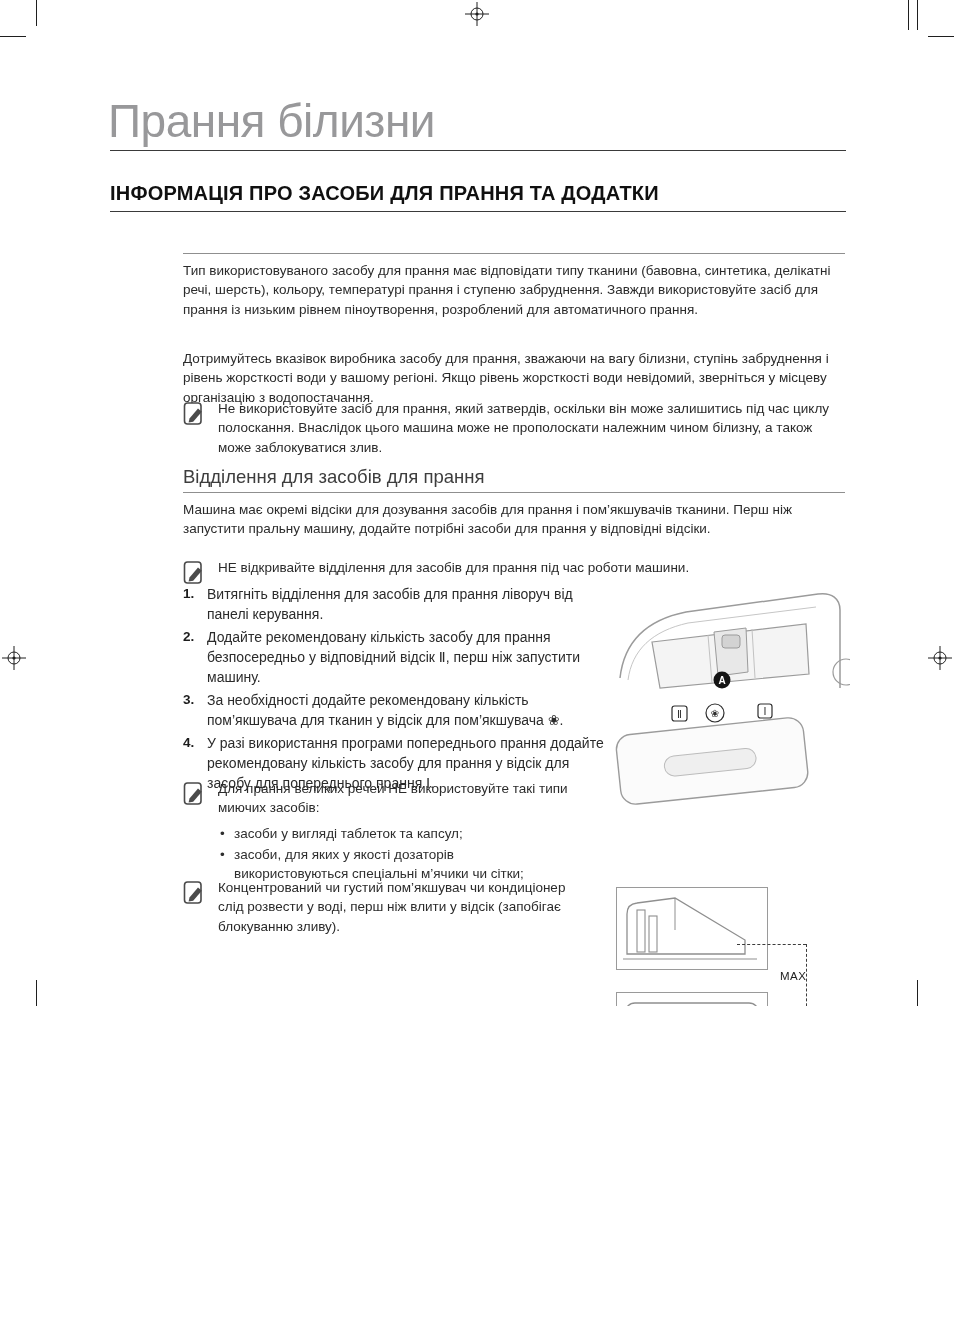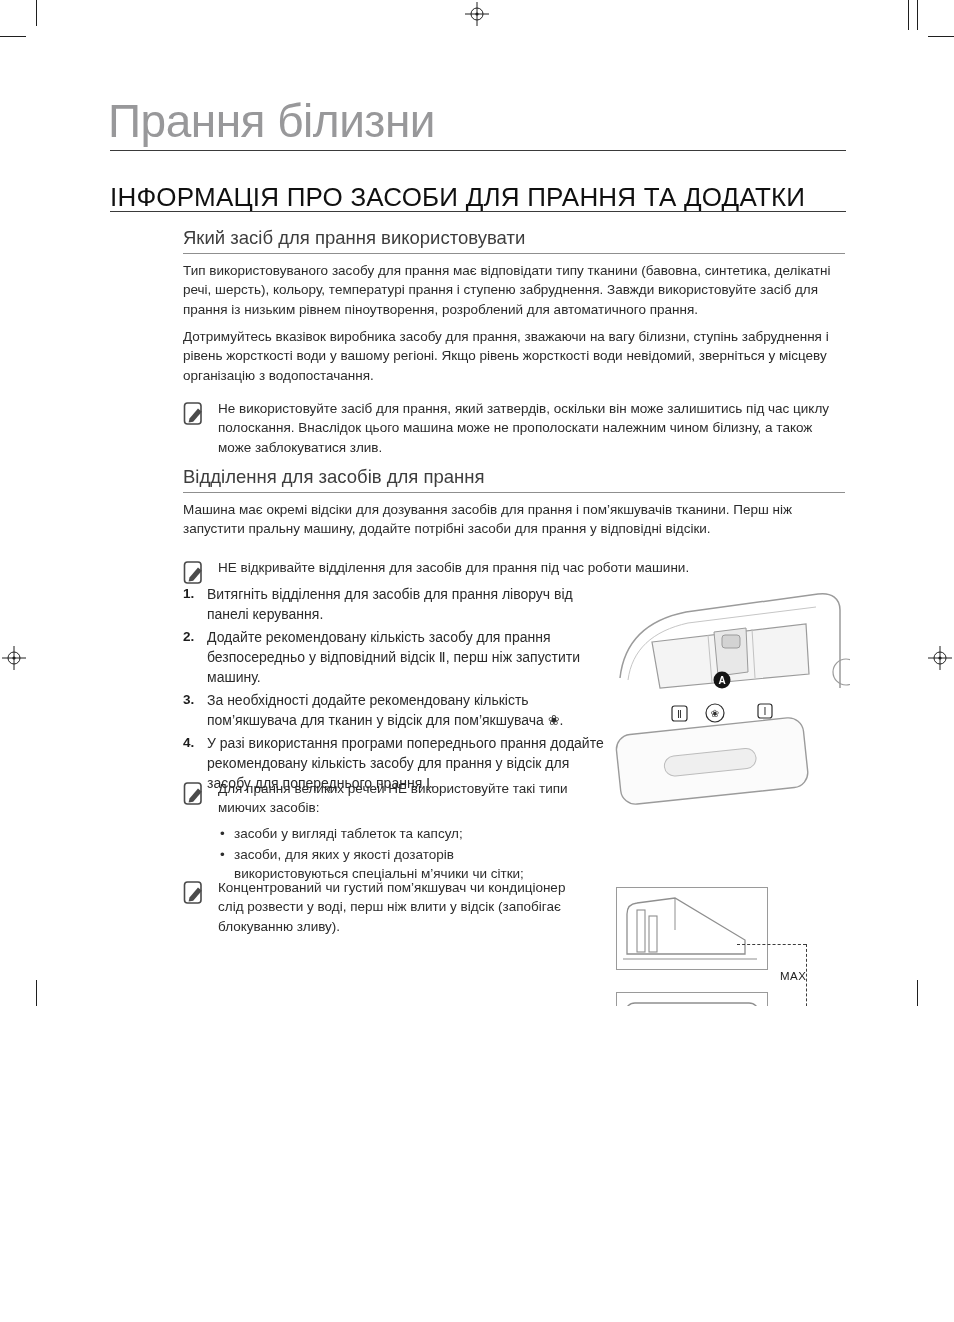--- a/index.html
+++ b/index.html
@@ -9,33 +9,33 @@
 
   
   .cm { position:absolute; background:#1f1f1f; }
   .reg { position:absolute; }
 
   
   .doc-title { position:absolute; left:108px; top:94px; font-size:46px; font-weight:200;
                letter-spacing:-0.5px; color:#98989a; }
   .rule { position:absolute; height:1px; background:#3a3a3a; }
   .rule-title   { left:110px; top:150px; width:736px; }
-  .section-title{ position:absolute; left:110px; top:182px; font-size:26px; font-weight:normal;
+  .section-title{ position:absolute; left:110px; top:182px; font-size:20px; font-weight:bold;
                   color:#101010; letter-spacing:0.2px; }
   .rule-section { left:110px; top:211px; width:736px; }
   .sub-title { position:absolute; font-size:18.5px; font-weight:400; color:#3d3d3d; }
   .sub1-title { left:183px; top:227px; }
   .rule-sub1 { left:183px; top:253px; width:662px; background:#8f8f8f; }
   .sub2-title { left:183px; top:466px; }
   .rule-sub2 { left:183px; top:492px; width:662px; background:#8f8f8f; }
 
   
   .body-text { position:absolute; font-size:13.5px; line-height:1.43; color:#2b2b2b; }
   .p1 { left:183px; top:261px; width:655px; }
-  .p2 { left:183px; top:327px; width:655px; }
+  .p2 { left:183px; top:349px; width:655px; }
   .p3 { left:183px; top:500px; width:645px; }
 
   
   .note { position:absolute; display:flex; gap:11px; align-items:flex-start; }
   .note-icon { flex:0 0 24px; padding-top:1px; }
   .note-text { font-size:13.5px; line-height:1.43; color:#2b2b2b; }
   .note1 { left:183px; top:399px; } .note1 .note-text { width:618px; }
   .note2 { left:183px; top:558px; } .note2 .note-text { width:600px; }
   .note3 { left:183px; top:779px; } .note3 .note-text { width:388px; }
   .note4 { left:183px; top:878px; } .note4 .note-text { width:374px; }
@@ -108,21 +108,20 @@
     <path d="M12 0 V24 M0 12 H24" stroke="#1f1f1f" stroke-width="1"></path>
     <circle cx="12" cy="12" r="1.6" fill="#1f1f1f"></circle>
   </svg>
 
   <h1 class="doc-title">Прання білизни</h1>
   <div class="rule rule-title"></div>
 
   <h2 class="section-title">ІНФОРМАЦІЯ ПРО ЗАСОБИ ДЛЯ ПРАННЯ ТА ДОДАТКИ</h2>
   <div class="rule rule-section"></div>
 
-  <h3 class="sub-title sub1-title">Який засіб для прання використовувати</h3>
   <div class="rule rule-sub1"></div>
 
   <p class="body-text p1">Тип використовуваного засобу для прання має відповідати типу тканини (бавовна, синтетика, делікатні речі, шерсть), кольору, температурі прання і ступеню забруднення. Завжди використовуйте засіб для прання із низьким рівнем піноутворення, розроблений для автоматичного прання.</p>
   <p class="body-text p2">Дотримуйтесь вказівок виробника засобу для прання, зважаючи на вагу білизни, ступінь забруднення і рівень жорсткості води у вашому регіоні. Якщо рівень жорсткості води невідомий, зверніться у місцеву організацію з водопостачання.</p>
 
   <div class="note note1">
     <span class="note-icon">
       <svg width="23" height="27" viewBox="0 0 23 27">
         <rect x="1.5" y="3" width="16.5" height="21" rx="3" fill="#fff" stroke="#4a4a4a" stroke-width="1.6"></rect>
         <path d="M6.5 18.5 L15 8.5 L18.8 11.7 L10.2 21.8 L5.6 22.6 Z" fill="#4a4a4a"></path>

